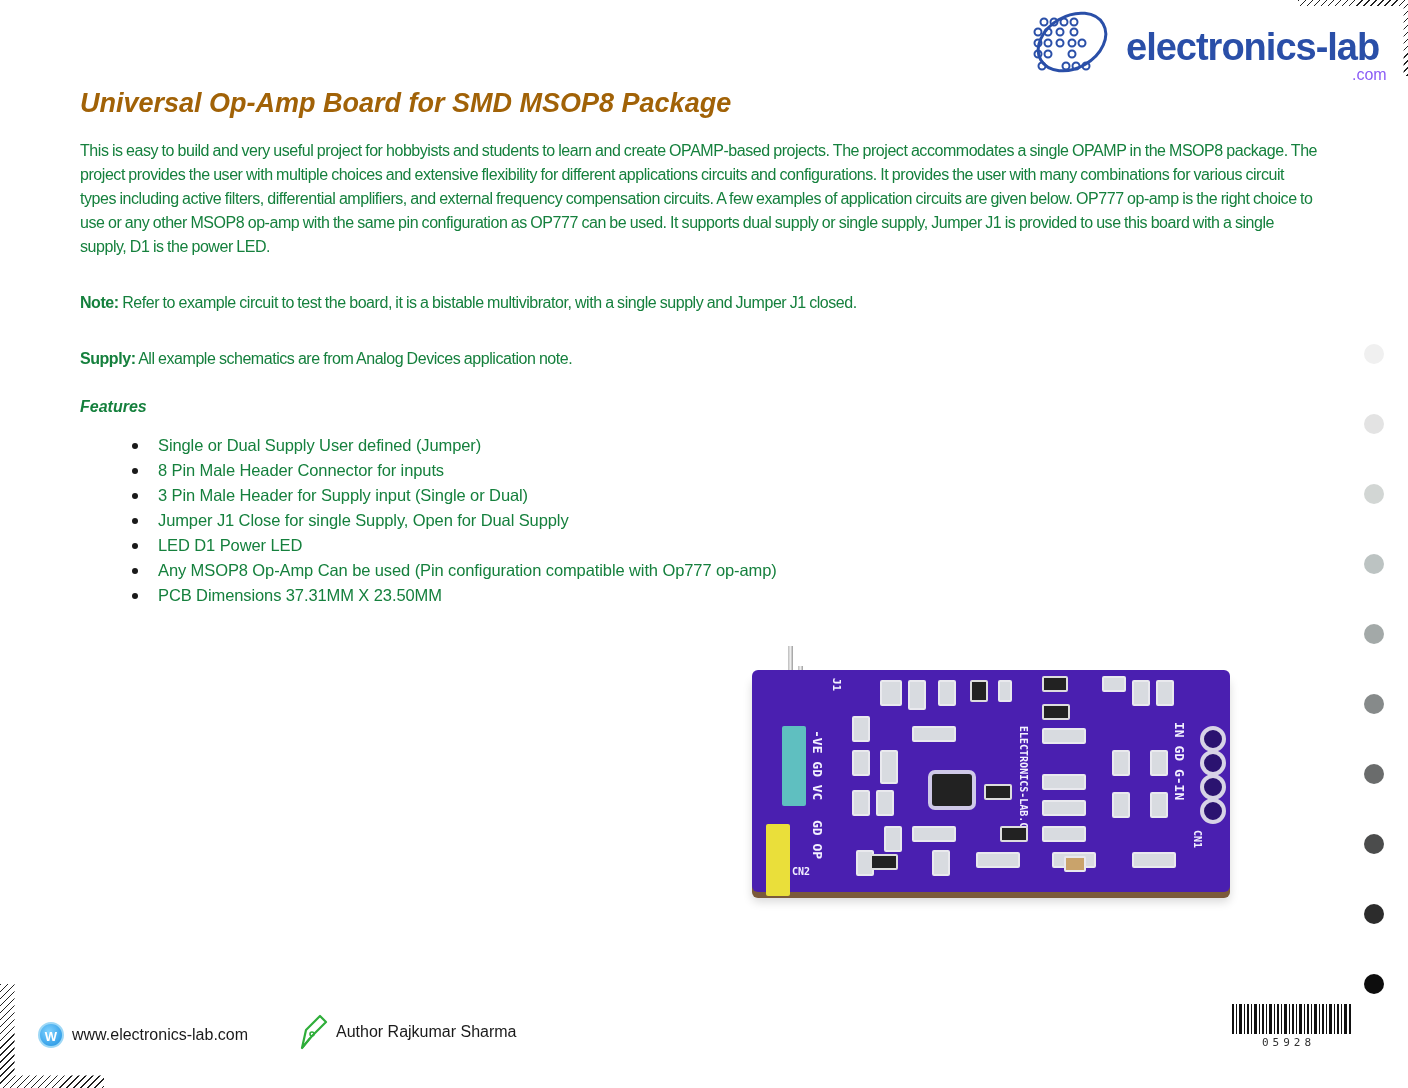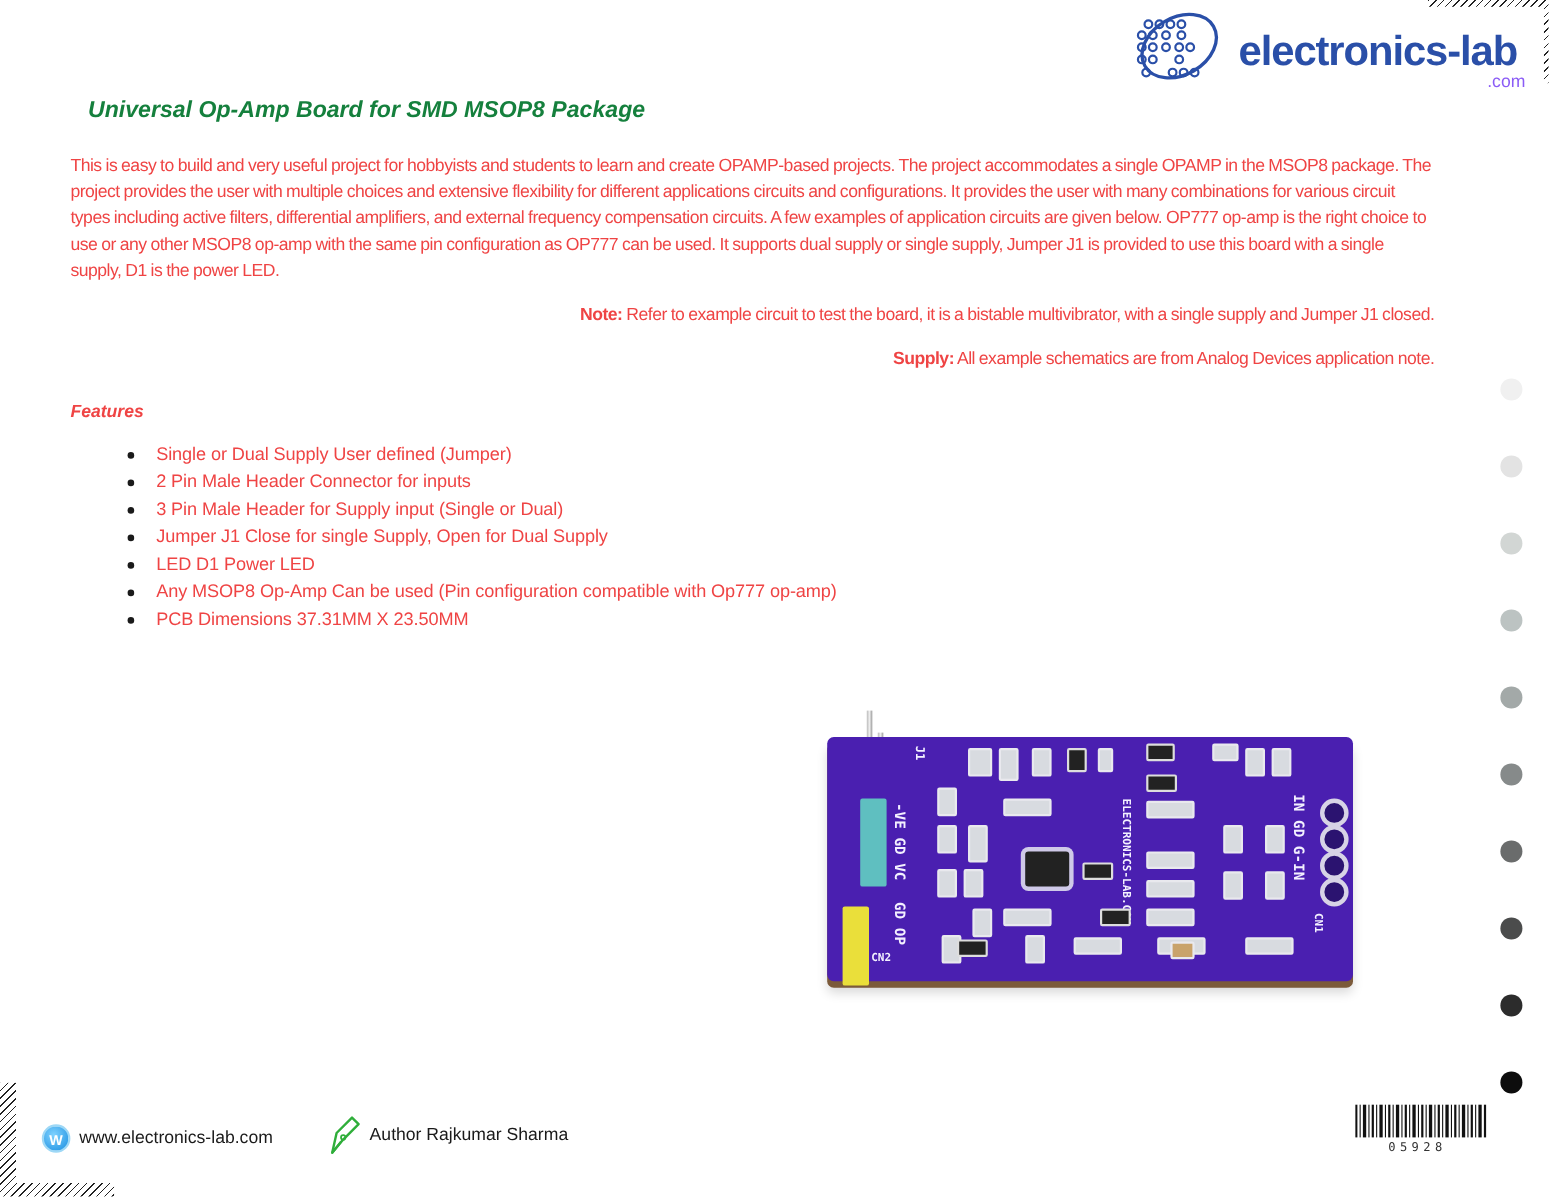--- a/index.html
+++ b/index.html
@@ -27,29 +27,29 @@
     position: absolute; left: 96px; top: 18px;
     font-family: "Liberation Sans", sans-serif; font-weight: bold;
     font-size: 38px; letter-spacing: -1px; color: #2a4fa8;
   }
   .logo-com {
     position: absolute; left: 322px; top: 58px; font-size: 16px; color: #8b5cf6;
   }
   
   .title {
     position: absolute; left: 80px; top: 88px;
-    font-size: 21px; font-weight: bold; font-style: italic; color: #15803d;
+    font-size: 27px; font-weight: bold; font-style: italic; color: #a16207;
   }
   .content {
-    position: absolute; left: 64px; top: 139px; width: 1240px;
+    position: absolute; left: 80px; top: 139px; width: 1240px;
     font-family: "Liberation Sans Narrow", "Liberation Sans", sans-serif;
-    font-size: 16px; line-height: 24px; color: #ef4444;
+    font-size: 16px; line-height: 24px; color: #15803d;
   }
   .para { margin: 0; letter-spacing: -0.45px; word-spacing: -0.5px; }
-  .para + .para { margin-top: 16px; text-align: right; }
+  .para + .para { margin-top: 32px; }
   .lbl { font-weight: bold; }
   .feat-heading { margin-top: 24px; font-weight: bold; font-style: italic; }
   .feat-list { list-style: none; margin: 14px; padding: 0 0 0 64px; font-family: "Liberation Sans", sans-serif; font-size: 16.5px; line-height: 25px; letter-spacing: -0.1px; }
   .feat-list li { position: relative; }
   .feat-list li::before { content: ""; position: absolute; left: -26px; top: 10px; width: 6px; height: 6px; border-radius: 50%; background: #1a1a1a; }
   
   .dots { position: absolute; left: 1364px; top: 344px; width: 22px; }
   .dot { width: 20px; height: 20px; border-radius: 50%; margin-bottom: 50px; }
   
   .pcb-wrap { position: absolute; left: 752px; top: 640px; width: 500px; height: 280px; }
@@ -112,21 +112,21 @@
 
 <div class="title">Universal Op-Amp Board for SMD MSOP8 Package</div>
 
 <div class="content">
   <p class="para">This is easy to build and very useful project for hobbyists and students to learn and create OPAMP-based projects. The project accommodates a single OPAMP in the MSOP8 package. The project provides the user with multiple choices and extensive flexibility for different applications circuits and configurations. It provides the user with many combinations for various circuit types including active filters, differential amplifiers, and external frequency compensation circuits. A few examples of application circuits are given below. OP777 op-amp is the right choice to use or any other MSOP8 op-amp with the same pin configuration as OP777 can be used. It supports dual supply or single supply, Jumper J1 is provided to use this board with a single supply, D1 is the power LED.</p>
   <p class="para"><span class="lbl">Note:</span><span> Refer to example circuit to test the board, it is a bistable multivibrator, with a single supply and Jumper J1 closed.</span></p>
   <p class="para"><span class="lbl">Supply:</span><span>  All example schematics are from Analog Devices application note.</span></p>
   <div class="feat-heading">Features</div>
   <ul class="feat-list">
     <li>Single or Dual Supply User defined (Jumper)</li>
-    <li>2 Pin Male Header Connector for inputs</li>
+    <li>8 Pin Male Header Connector for inputs</li>
     <li>3 Pin Male Header for Supply input (Single or Dual)</li>
     <li>Jumper J1 Close for single Supply, Open for Dual Supply</li>
     <li>LED D1 Power LED</li>
     <li>Any MSOP8 Op-Amp Can be used (Pin configuration compatible with Op777 op-amp)</li>
     <li>PCB Dimensions 37.31MM X 23.50MM</li>
   </ul>
 </div>
 
 <div class="dots">
   <div class="dot" style="background:#f0f0f0"></div>

